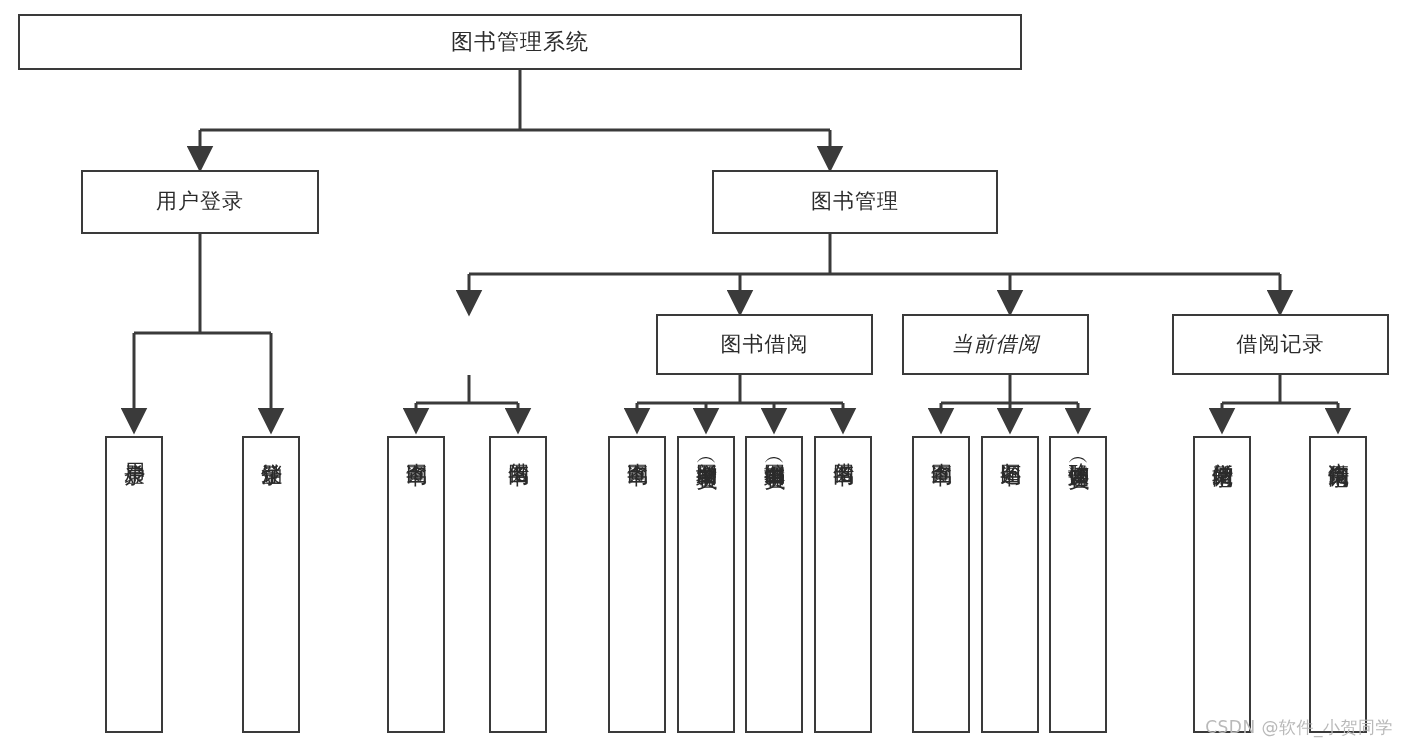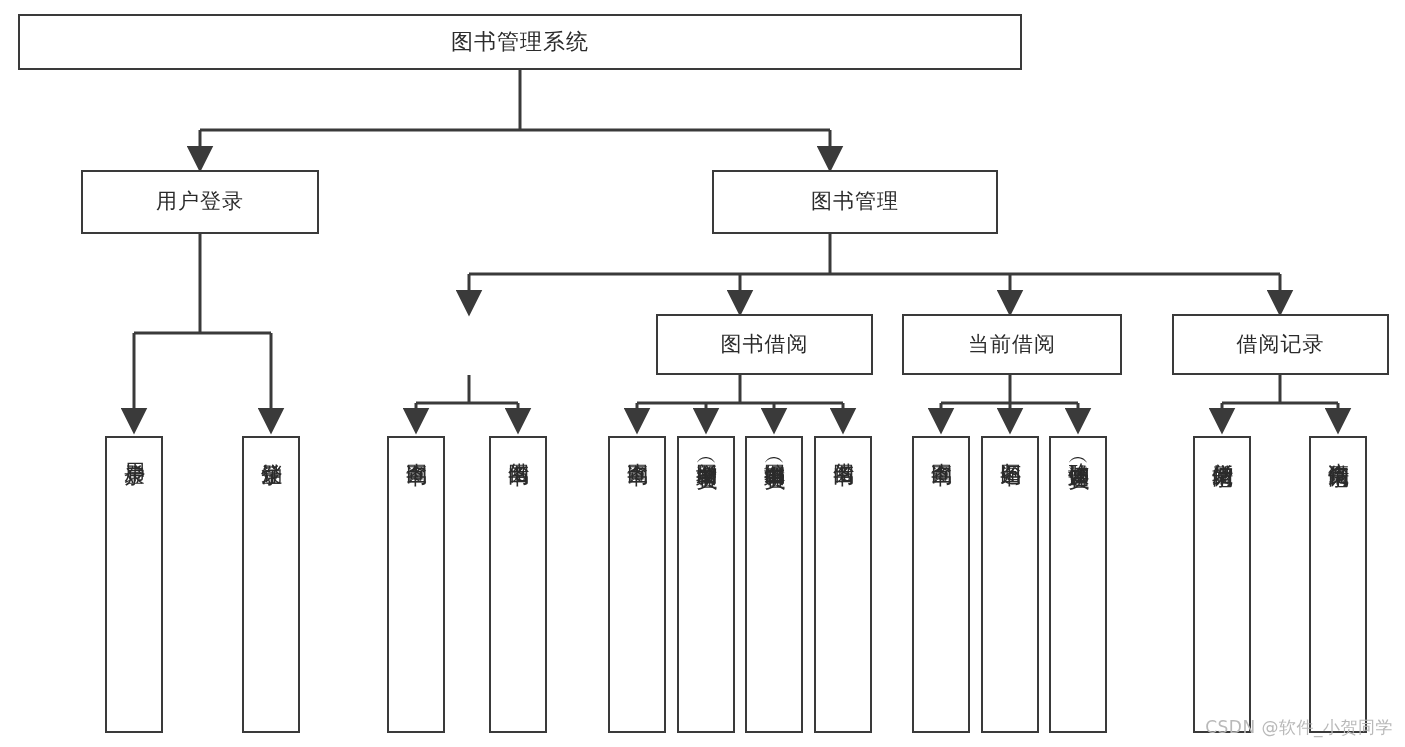--- a/index.html
+++ b/index.html
@@ -135,21 +135,21 @@
 
   <div class="node-box" style="left:712px; top:170px; width:286px; height:64px;align-items:center;">
     <span class="node-label-h">图书管理</span>
   </div>
 
 
   <div class="node-box" style="left:632px; top:314px; width:217px; height:61px;margin-left:24px;">
     <span class="node-label-h">图书借阅</span>
   </div>
 
-  <div class="node-box" style="left:902px; top:314px; width:220px; height:61px;">
+  <div class="node-box" style="left:902px; top:314px; width:187px; height:61px;font-style:italic;">
     <span class="node-label-h">当前借阅</span>
   </div>
 
   <div class="node-box" style="left:1172px; top:314px; width:217px; height:61px;">
     <span class="node-label-h">借阅记录</span>
   </div>
 
   <div class="node-box leaf" style="left:105px; top:436px; width:58px; height:297px;">
     <span class="node-label-v">用户登录</span>
   </div>

